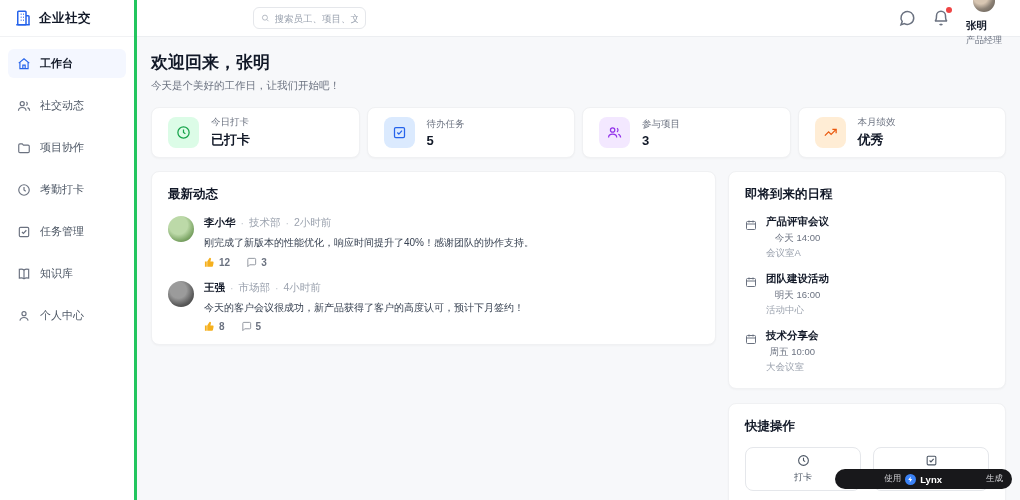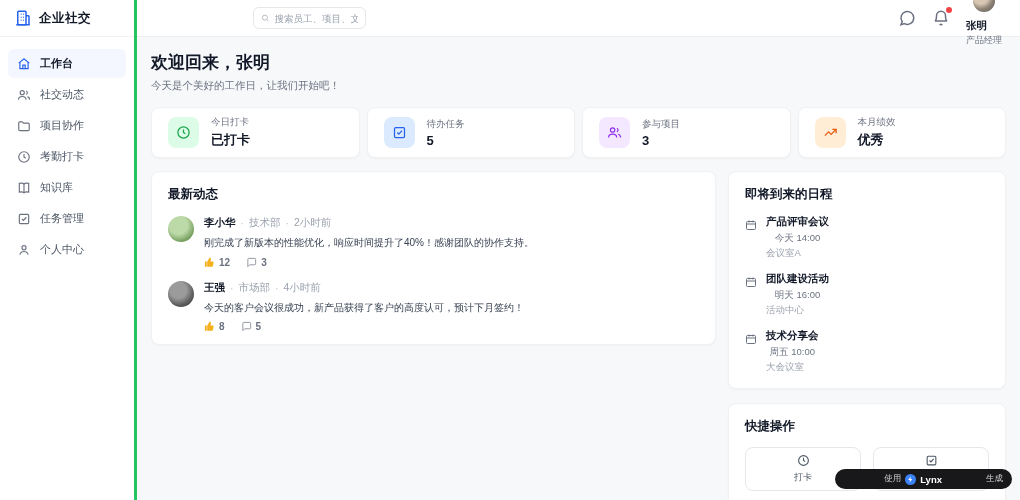--- a/index.html
+++ b/index.html
@@ -5,21 +5,21 @@
   * { margin:0; padding:0; box-sizing:border-box; }
   html,body { width:1020px; height:500px; overflow:hidden; }
   body { font-family:"Liberation Sans","DejaVu Sans",sans-serif; background:#f7f8fa; color:#1f2937; }
   .app { display:flex; width:1020px; height:500px; }
 
   
   .sidebar { width:137px; min-width:137px; background:#fff; border-right:3px solid #22c55e; display:flex; flex-direction:column; }
   .logo-row { height:37px; display:flex; align-items:center; gap:7px; padding:0 14px; border-bottom:1px solid #f1f2f4; }
   .logo-icon { width:18px; height:18px; color:#2563eb; display:flex; }
   .logo-text { font-size:12.5px; font-weight:bold; color:#111827; letter-spacing:.5px; }
-  .nav { padding:12px 8px; display:flex; flex-direction:column; gap:2px; }
+  .nav { padding:12px 8px; display:flex; flex-direction:column; gap:13px; }
   .nav-item { display:flex; align-items:center; gap:9px; padding:7px 9px; border-radius:6px; font-size:11px; color:#4b5563; cursor:pointer; }
   .nav-item .nav-ico { width:14px; height:14px; display:flex; color:#6b7280; }
   .nav-item.active { color:#111827; font-weight:bold; background:#f4f7ff; }
   .nav-item.active .nav-ico { color:#2563eb; }
 
   
   .right { flex:1; display:flex; flex-direction:column; min-width:0; }
   .topbar { height:37px; background:#fff; border-bottom:1px solid #eceef1; display:flex; align-items:center; position:relative; }
   .search-box { position:absolute; left:116px; top:7px; width:113px; height:22px; border:1px solid #e5e7eb; border-radius:6px; background:#fff; display:flex; align-items:center; padding:0 7px; gap:5px; }
   .search-box svg { width:10px; height:10px; color:#9ca3af; }
@@ -141,34 +141,34 @@
             <svg viewBox="0 0 24 24" fill="none" stroke="currentColor" stroke-width="2">
               <circle cx="12" cy="12" r="9"></circle>
               <path d="M12 7v5l3 2"></path>
             </svg>
           </span>
         <span>考勤打卡</span>
       </div>
       <div class="nav-item">
         <span class="nav-ico">
             <svg viewBox="0 0 24 24" fill="none" stroke="currentColor" stroke-width="2">
+              <rect x="4" y="4" width="16" height="16" rx="2"></rect>
+              <path d="M8.5 12l2.5 2.5 5-5.5"></path>
+            </svg>
+          </span>
+        <span>任务管理</span>
+      </div>
+      <div class="nav-item">
+        <span class="nav-ico">
+            <svg viewBox="0 0 24 24" fill="none" stroke="currentColor" stroke-width="2">
               <path d="M12 5c-2-1.5-5-1.5-8-1v15c3-.5 6-.5 8 1 2-1.5 5-1.5 8-1V4c-3-.5-6-.5-8 1z"></path>
               <path d="M12 5v15"></path>
             </svg>
           </span>
         <span>知识库</span>
-      </div>
-      <div class="nav-item">
-        <span class="nav-ico">
-            <svg viewBox="0 0 24 24" fill="none" stroke="currentColor" stroke-width="2">
-              <rect x="4" y="4" width="16" height="16" rx="2"></rect>
-              <path d="M8.5 12l2.5 2.5 5-5.5"></path>
-            </svg>
-          </span>
-        <span>任务管理</span>
       </div>
       <div class="nav-item">
         <span class="nav-ico">
             <svg viewBox="0 0 24 24" fill="none" stroke="currentColor" stroke-width="2">
               <circle cx="12" cy="8" r="3.5"></circle>
               <path d="M5 20c.7-3.5 3.5-5.5 7-5.5s6.3 2 7 5.5"></path>
             </svg>
           </span>
         <span>个人中心</span>
       </div>

